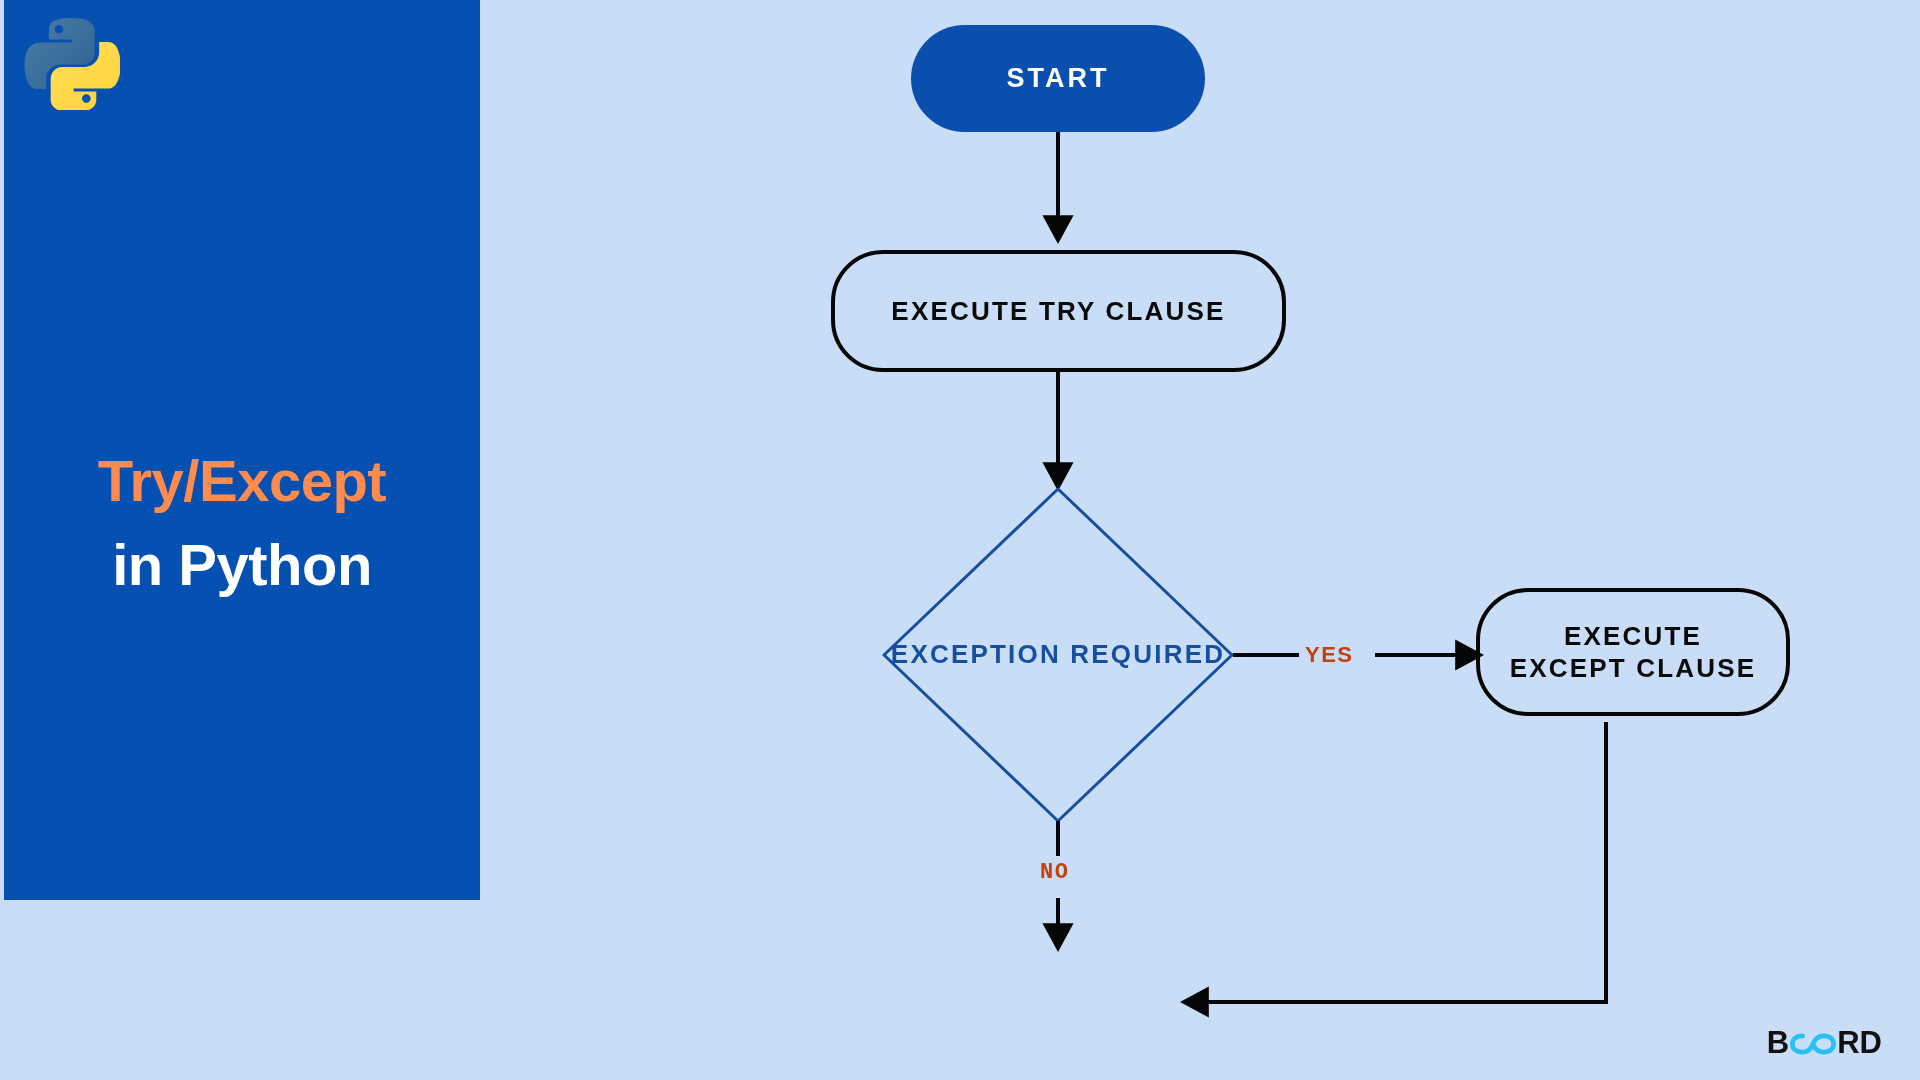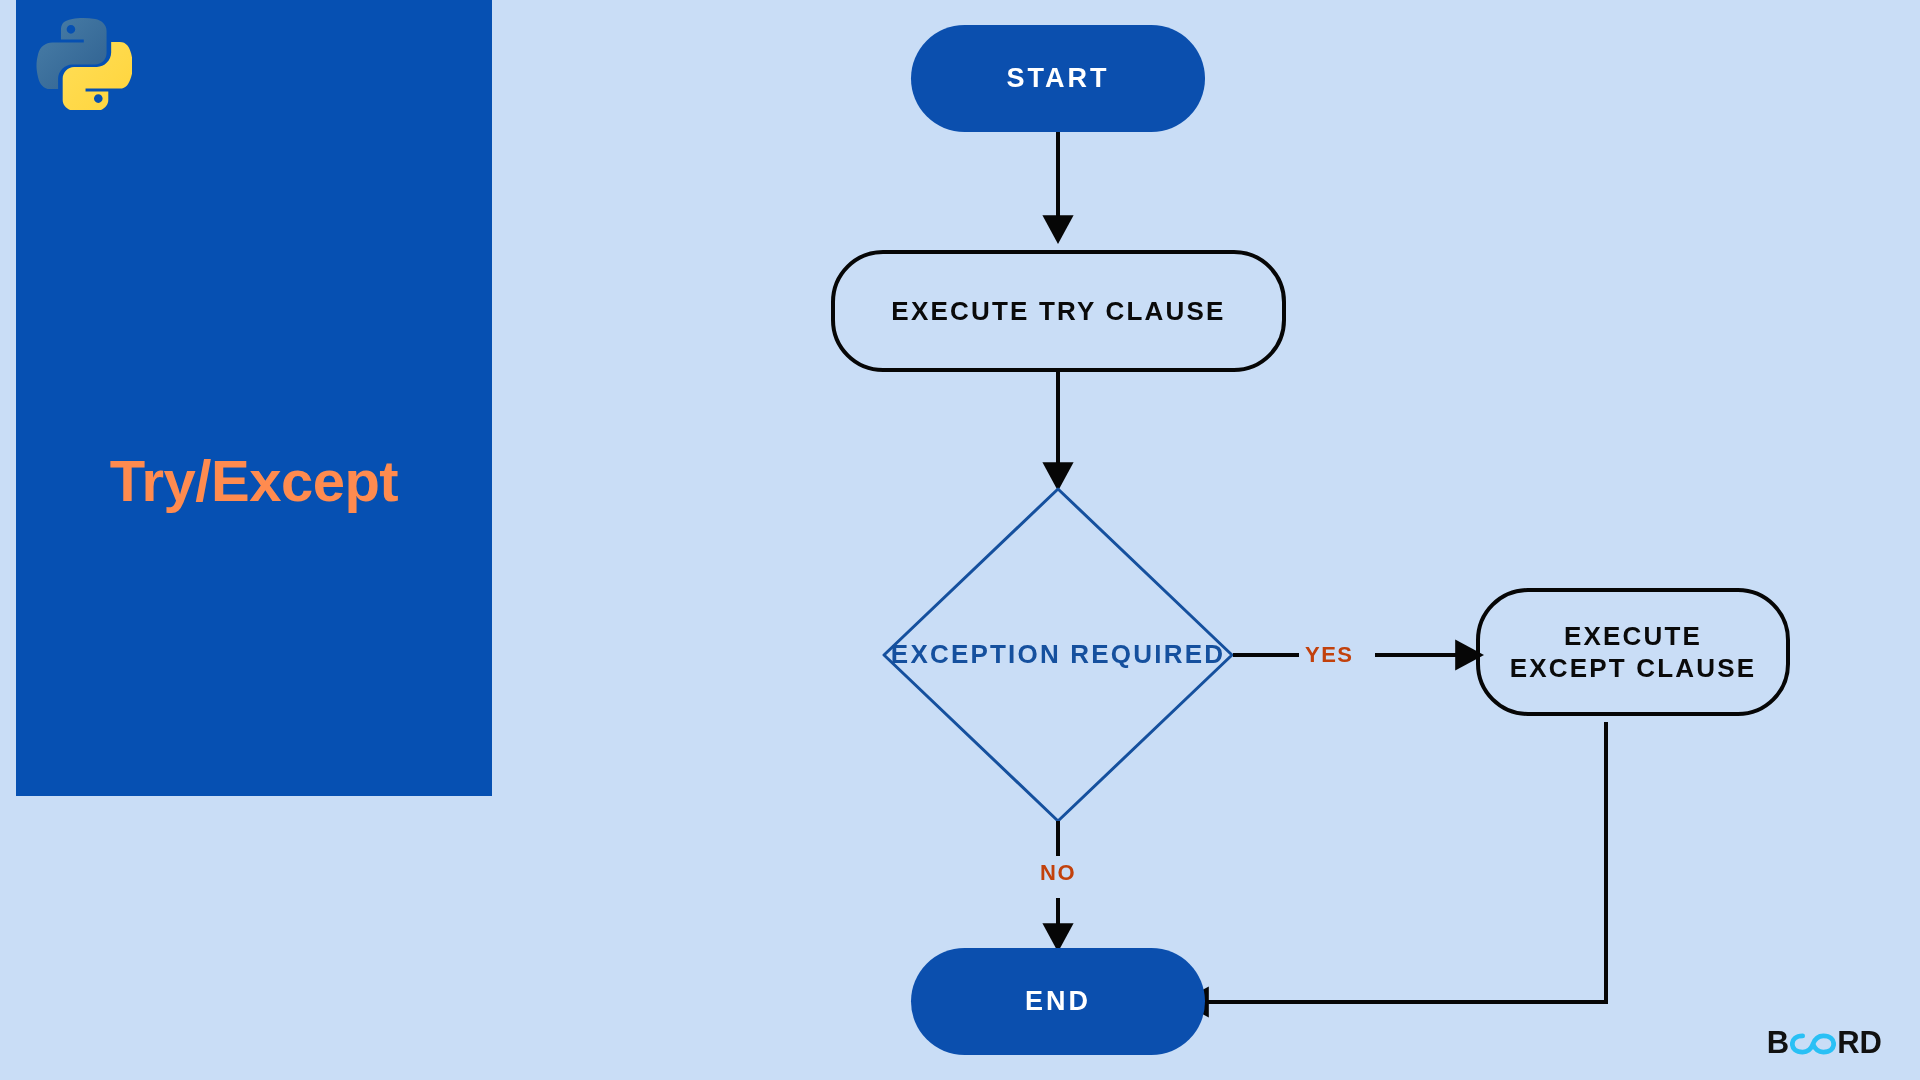--- a/index.html
+++ b/index.html
@@ -9,22 +9,22 @@
     font-family:"Liberation Sans", sans-serif;
   }
   #page {
     position:relative;
     width:1920px; height:1080px;
     background:#C9DDF6;
   }
 
   
   #left-panel {
-    position:absolute; left:16px; top:0;
-    width:476px; height:796px;
+    position:absolute; left:4px; top:0;
+    width:476px; height:900px;
     background:#0650B2;
     padding-left:7px;
   }
   #python-logo {
     position:absolute; left:20px; top:14px;
     width:96px; height:96px;
   }
   #title-block {
     position:absolute; left:0; top:452px;
     width:476px;
@@ -134,20 +134,21 @@
           <stop offset="0%" stop-color="#FFDE57"></stop>
           <stop offset="100%" stop-color="#FFD43B"></stop>
         </linearGradient>
       </defs>
       <path fill="url(#pyTop)" d="M49.3 4.2c-4.1 0-8 .35-11.4 .97-10.1 1.78-11.9 5.5-11.9 12.4v9.1h23.8v3.0H17.1c-6.9 0-13 4.15-14.9 12.1-2.2 9.1-2.3 14.8 0 24.3 1.7 7.1 5.7 12.1 12.6 12.1h8.2V67.3c0-7.8 6.8-14.8 14.9-14.8h23.7c6.6 0 11.9-5.4 11.9-12.0V17.6c0-6.4-5.4-11.2-11.9-12.3-4.1-.7-8.3-1.0-12.3-1.1zM36.4 11.5c2.5 0 4.5 2.0 4.5 4.5 0 2.5-2.0 4.5-4.5 4.5-2.5 0-4.5-2.0-4.5-4.5 0-2.5 2.0-4.5 4.5-4.5z"></path>
       <path fill="url(#pyBot)" d="M78.3 29.7v10.4c0 8.1-6.9 15.0-14.9 15.0H39.7c-6.5 0-11.9 5.6-11.9 12.0v22.5c0 6.4 5.6 10.2 11.9 12.0 7.5 2.2 14.7 2.6 23.7 0 6.0-1.7 11.9-5.2 11.9-12.0v-9.0H51.6v-3.0h35.6c6.9 0 9.5-4.8 11.9-12.1 2.5-7.5 2.4-14.7 0-24.3-1.7-7.0-5.0-12.1-11.9-12.1h-8.9zM64.9 83.6c2.5 0 4.5 2.0 4.5 4.5 0 2.5-2.0 4.5-4.5 4.5-2.5 0-4.5-2.0-4.5-4.5 0-2.5 2.0-4.5 4.5-4.5z"></path>
     </svg>
 
     <div id="title-block">
       <span class="title-line1">Try/Except</span>
+      <span class="title-line2">in Python</span>
     </div>
   </div>
 
   <div id="flow-canvas">
 
     <svg id="flow-svg" viewBox="0 0 1444 1080" xmlns="http://www.w3.org/2000/svg">
       <defs>
         <marker id="arrow" markerWidth="9" markerHeight="9" refX="5.2" refY="4.5" orient="auto" markerUnits="strokeWidth">
           <path d="M0,0.6 L7.2,4.5 L0,8.4 z" fill="#060606"></path>
         </marker>
@@ -179,26 +180,23 @@
     </div>
 
     <div class="node node-process" style="left:355px; top:250px; width:455px; height:122px; padding:0 30px;">
       <span>EXECUTE TRY CLAUSE</span>
     </div>
 
     <div class="node node-process" style="left:1000px; top:588px; width:314px; height:128px; padding:0 22px;">
       <span>EXECUTE EXCEPT CLAUSE</span>
     </div>
 
-    <div class="node node-terminal" style="left:435px; top:948px; width:294px; height:107px;">
-      <span>END</span>
-    </div>
 
     <div class="edge-label" style="left:829px; top:642px;">YES</div>
-    <div class="edge-label" style="left:564px; top:860px;">NO</div>
+    <div class="edge-label" style="left:564px; top:860px;font-family:Liberation Mono, monospace;">NO</div>
 
   </div>
 
   <div id="brand-logo">
     <span class="brand-text">B</span>
     <svg class="brand-infinity" viewBox="0 0 60 40" xmlns="http://www.w3.org/2000/svg">
       <path d="M16.5 9.5 C7.5 9.5 3 14.5 3 20 C3 25.5 7.5 30.5 16.5 30.5
                C25 30.5 28.5 24 30 20 C31.5 16 35 9.5 43.5 9.5
                C52.5 9.5 57 14.5 57 20 C57 25.5 52.5 30.5 43.5 30.5
                C35 30.5 31.5 24 30 20" fill="none" stroke="#29C0F5" stroke-width="6.2" stroke-linecap="round" stroke-linejoin="round"></path>

